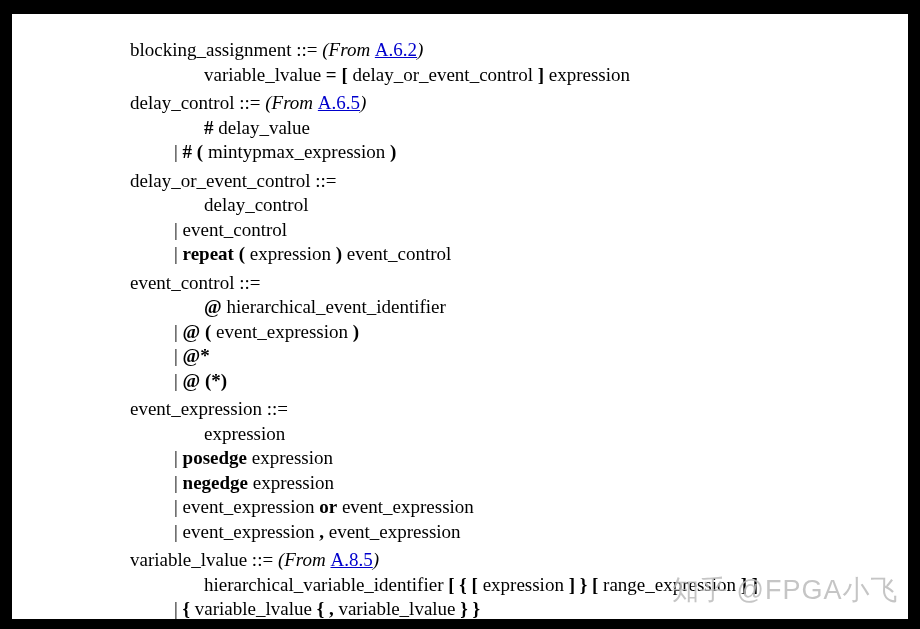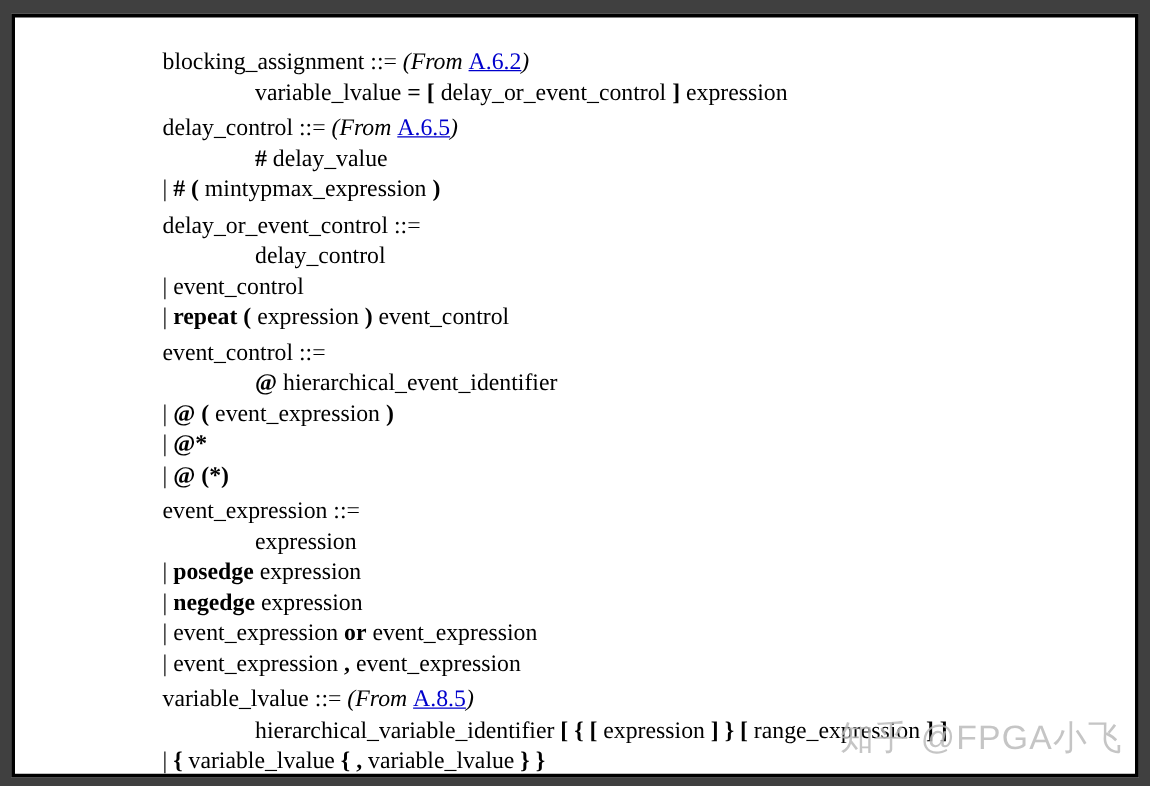--- a/index.html
+++ b/index.html
@@ -4,21 +4,21 @@
 <style>
   html, body {
     margin: 0;
     padding: 0;
     background: #ffffff;
   }
   .page {
     position: relative;
     width: 920px;
     height: 629px;
-    background: #404040;
+    background: #000000;
     overflow: hidden;
     font-family: "Liberation Serif", serif;
   }
   .frame {
     position: absolute;
     left: 9px;
     top: 11px;
     width: 896px;
     height: 605px;
     border: 3px solid #000000;
@@ -31,21 +31,21 @@
     width: 780px;
     color: #000000;
     font-size: 19px;
     line-height: 24.5px;
     white-space: pre-wrap;
   }
   .line { white-space: pre-wrap; }
   .line.def { margin-left: 0; margin-top: 4px; }
   .line.def:first-child { margin-top: 0; }
   .line.alt { margin-left: 74px; }
-  .line.pipe { }
+  .line.pipe { margin-left: 44px; }
   .b { font-weight: bold; }
   .i { font-style: italic; }
   a.link {
     color: #0000cc;
     text-decoration: underline;
     cursor: pointer;
   }
   .watermark {
     position: absolute;
     left: 672px;

